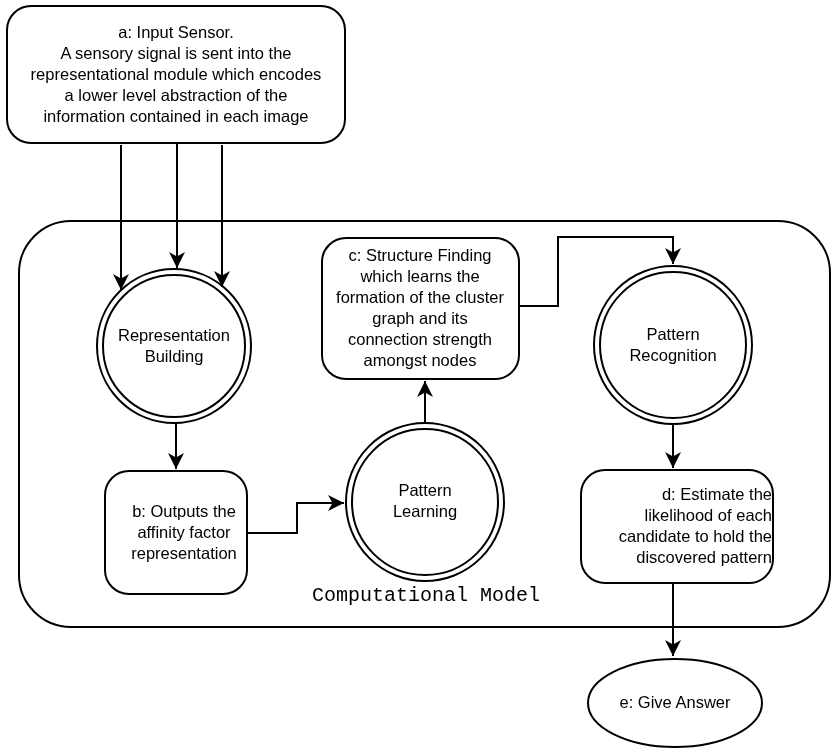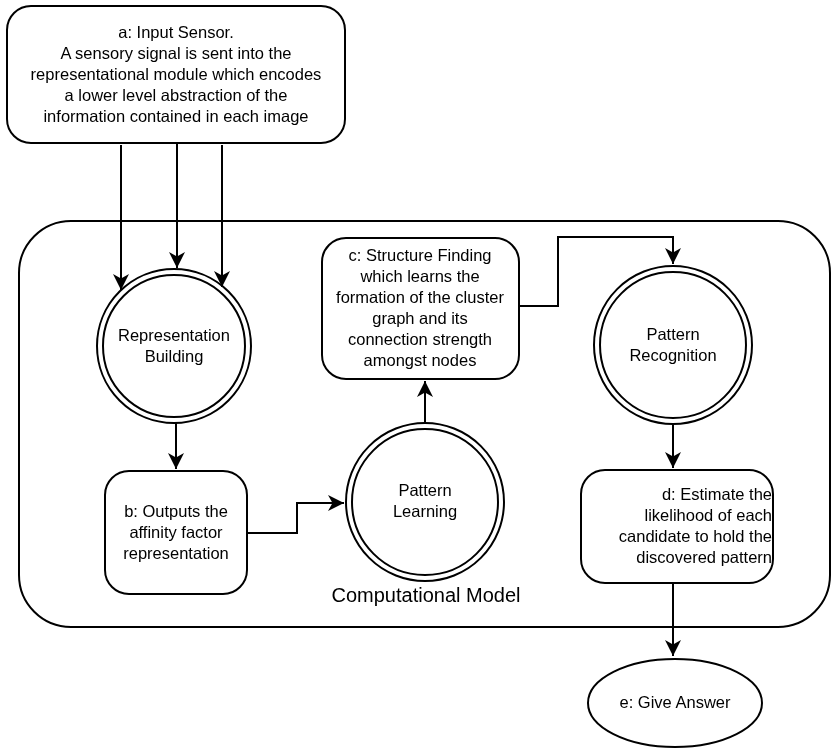--- a/index.html
+++ b/index.html
@@ -22,20 +22,21 @@
     line-height: 21px;
     color: #000000;
   }
   .container-label {
     position: absolute;
     transform: translate(-50%, -50%);
     text-align: center;
     white-space: nowrap;
     font-size: 20px;
     color: #000000;
+    font-family: Liberation Mono, monospace;
   }
 </style>
 </head>
 <body>
 
 <div class="stage">
 
   <svg width="835" height="755" viewBox="0 0 835 755">
     <defs>
       <marker id="arrow" markerUnits="userSpaceOnUse" markerWidth="18" markerHeight="16" refX="16" refY="8" orient="auto">
@@ -89,21 +90,21 @@
 
   <div class="node-label" style="left:176px; top:74px; width:336px;">a: Input Sensor.
 A sensory signal is sent into the
 representational module which encodes
 a lower level abstraction of the
 information contained in each image</div>
 
   <div class="node-label" style="left:174px; top:346px; width:150px;">Representation
 Building</div>
 
-  <div class="node-label" style="left:176px; top:532px; width:156px;">b: Outputs the
+  <div class="node-label" style="left:184px; top:532px; width:156px;">b: Outputs the
 affinity factor
 representation</div>
 
   <div class="node-label" style="left:425px; top:501px; width:150px;">Pattern
 Learning</div>
 
   <div class="node-label" style="left:420px; top:308px; width:192px;">c: Structure Finding
 which learns the
 formation of the cluster
 graph and its

